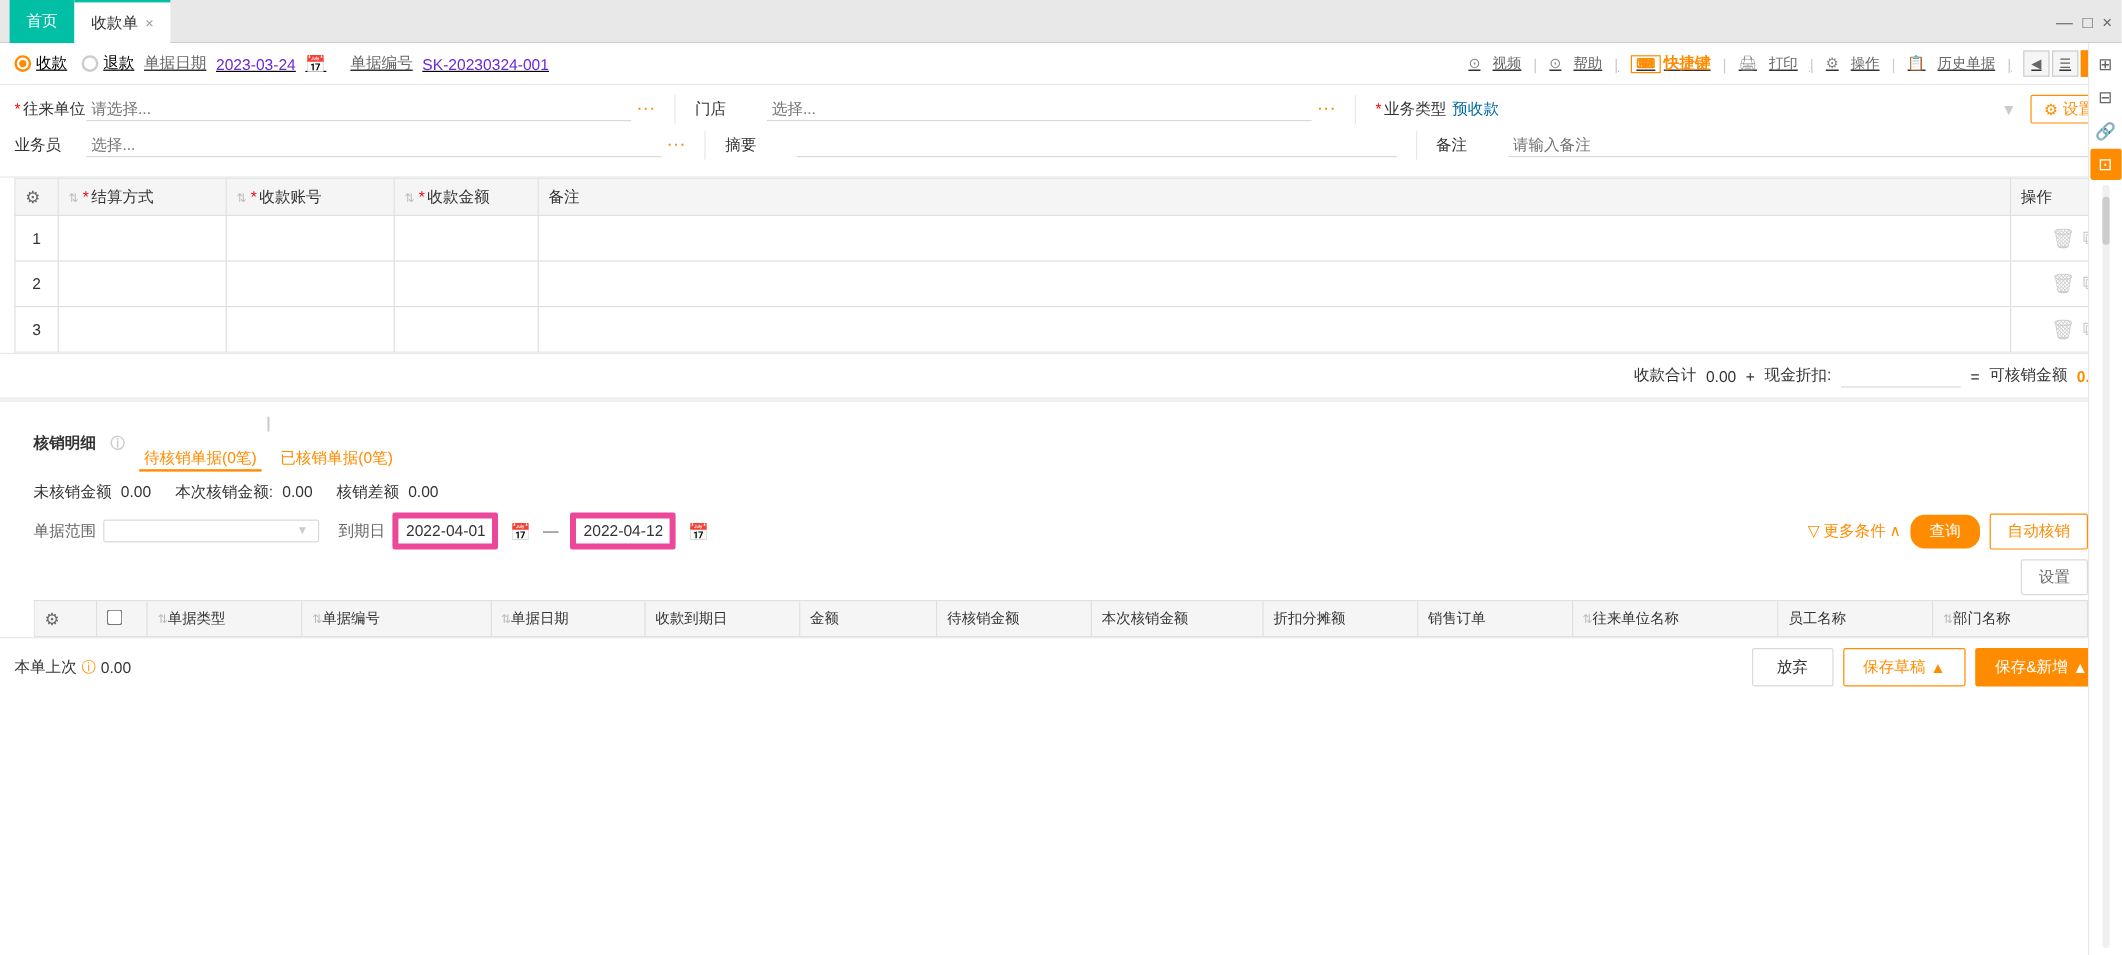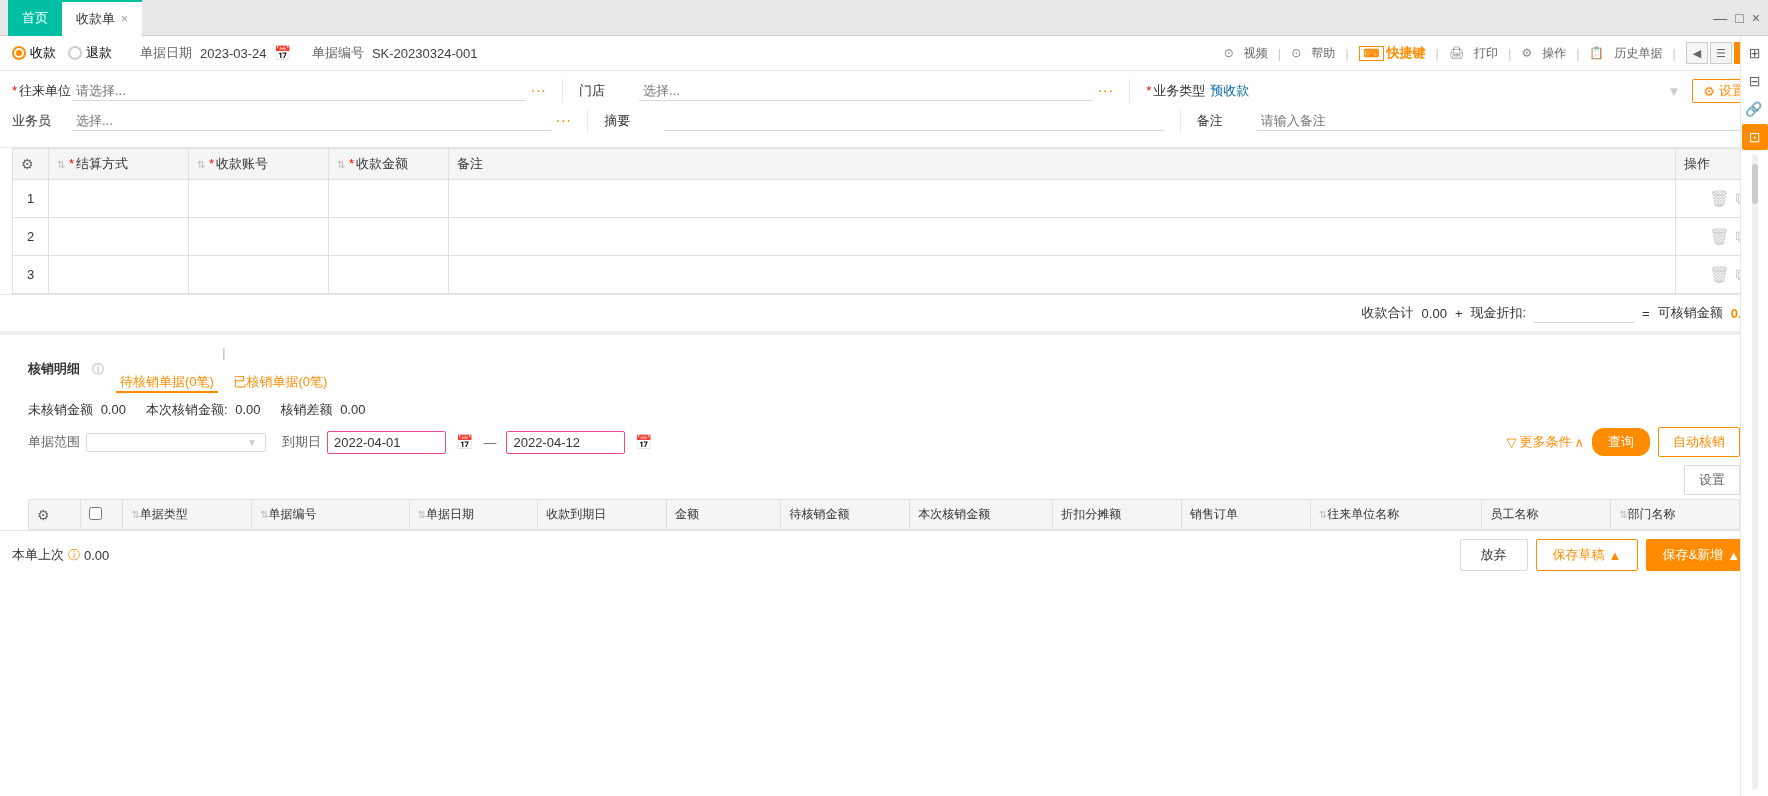--- a/index.html
+++ b/index.html
@@ -55,21 +55,22 @@
       flex-direction: column;
       overflow: hidden;
     }
 
     
     .toolbar {
       display: flex; align-items: center;
       padding: 6px 12px;
       background: #fff;
       border-bottom: 1px solid #e8e8e8;
-      gap: 28px;
+      gap: 8px;
+      text-decoration: underline;
     }
     .radio-group {
       display: flex; gap: 12px; align-items: center;
     }
     .radio-item {
       display: flex; align-items: center; gap: 4px; cursor: pointer;
     }
     .radio-circle {
       width: 14px; height: 14px; border-radius: 50%;
       border: 2px solid #ccc;
@@ -78,21 +79,21 @@
     .radio-circle.active {
       border-color: #ff8c00;
     }
     .radio-circle.active::after {
       content: ''; width: 6px; height: 6px; background: #ff8c00; border-radius: 50%;
     }
     .doc-info {
       display: flex; align-items: center; gap: 8px; font-size: 13px;
     }
     .doc-label { color: #666; }
-    .doc-value { color: #404040; font-weight: normal; }
+    .doc-value { color: #6d28d9; font-weight: normal; }
     .cal-icon { color: #ff8c00; font-size: 14px; cursor: pointer; }
     .toolbar-right {
       margin-left: auto;
       display: flex; align-items: center; gap: 10px;
     }
     .toolbar-right a {
       color: #666; text-decoration: none; font-size: 12px; cursor: pointer;
     }
     .view-btns {
       display: flex; align-items: center; gap: 2px;
@@ -221,22 +222,22 @@
       display: flex; align-items: center; gap: 6px;
     }
     .filter-label { color: #666; white-space: nowrap; }
     .filter-select {
       border: 1px solid #d9d9d9; padding: 3px 8px;
       border-radius: 2px; color: #333; min-width: 140px;
       display: flex; align-items: center; justify-content: space-between;
       cursor: pointer;
     }
     .date-input {
-      border: 1px solid #ec4899; padding: 3px 6px;
-      border-radius: 2px; color: #333; width: 119px;
+      border: 5px solid #ec4899; padding: 3px 6px;
+      border-radius: 2px; color: #333; width: 88px;
       outline: none;
     }
     .date-separator { color: #666; }
     .filter-right {
       display: flex; gap: 8px; align-items: center;
     }
     .more-filter {
       color: #ff8c00; cursor: pointer; font-size: 13px;
       display: flex; align-items: center; gap: 3px;
     }

